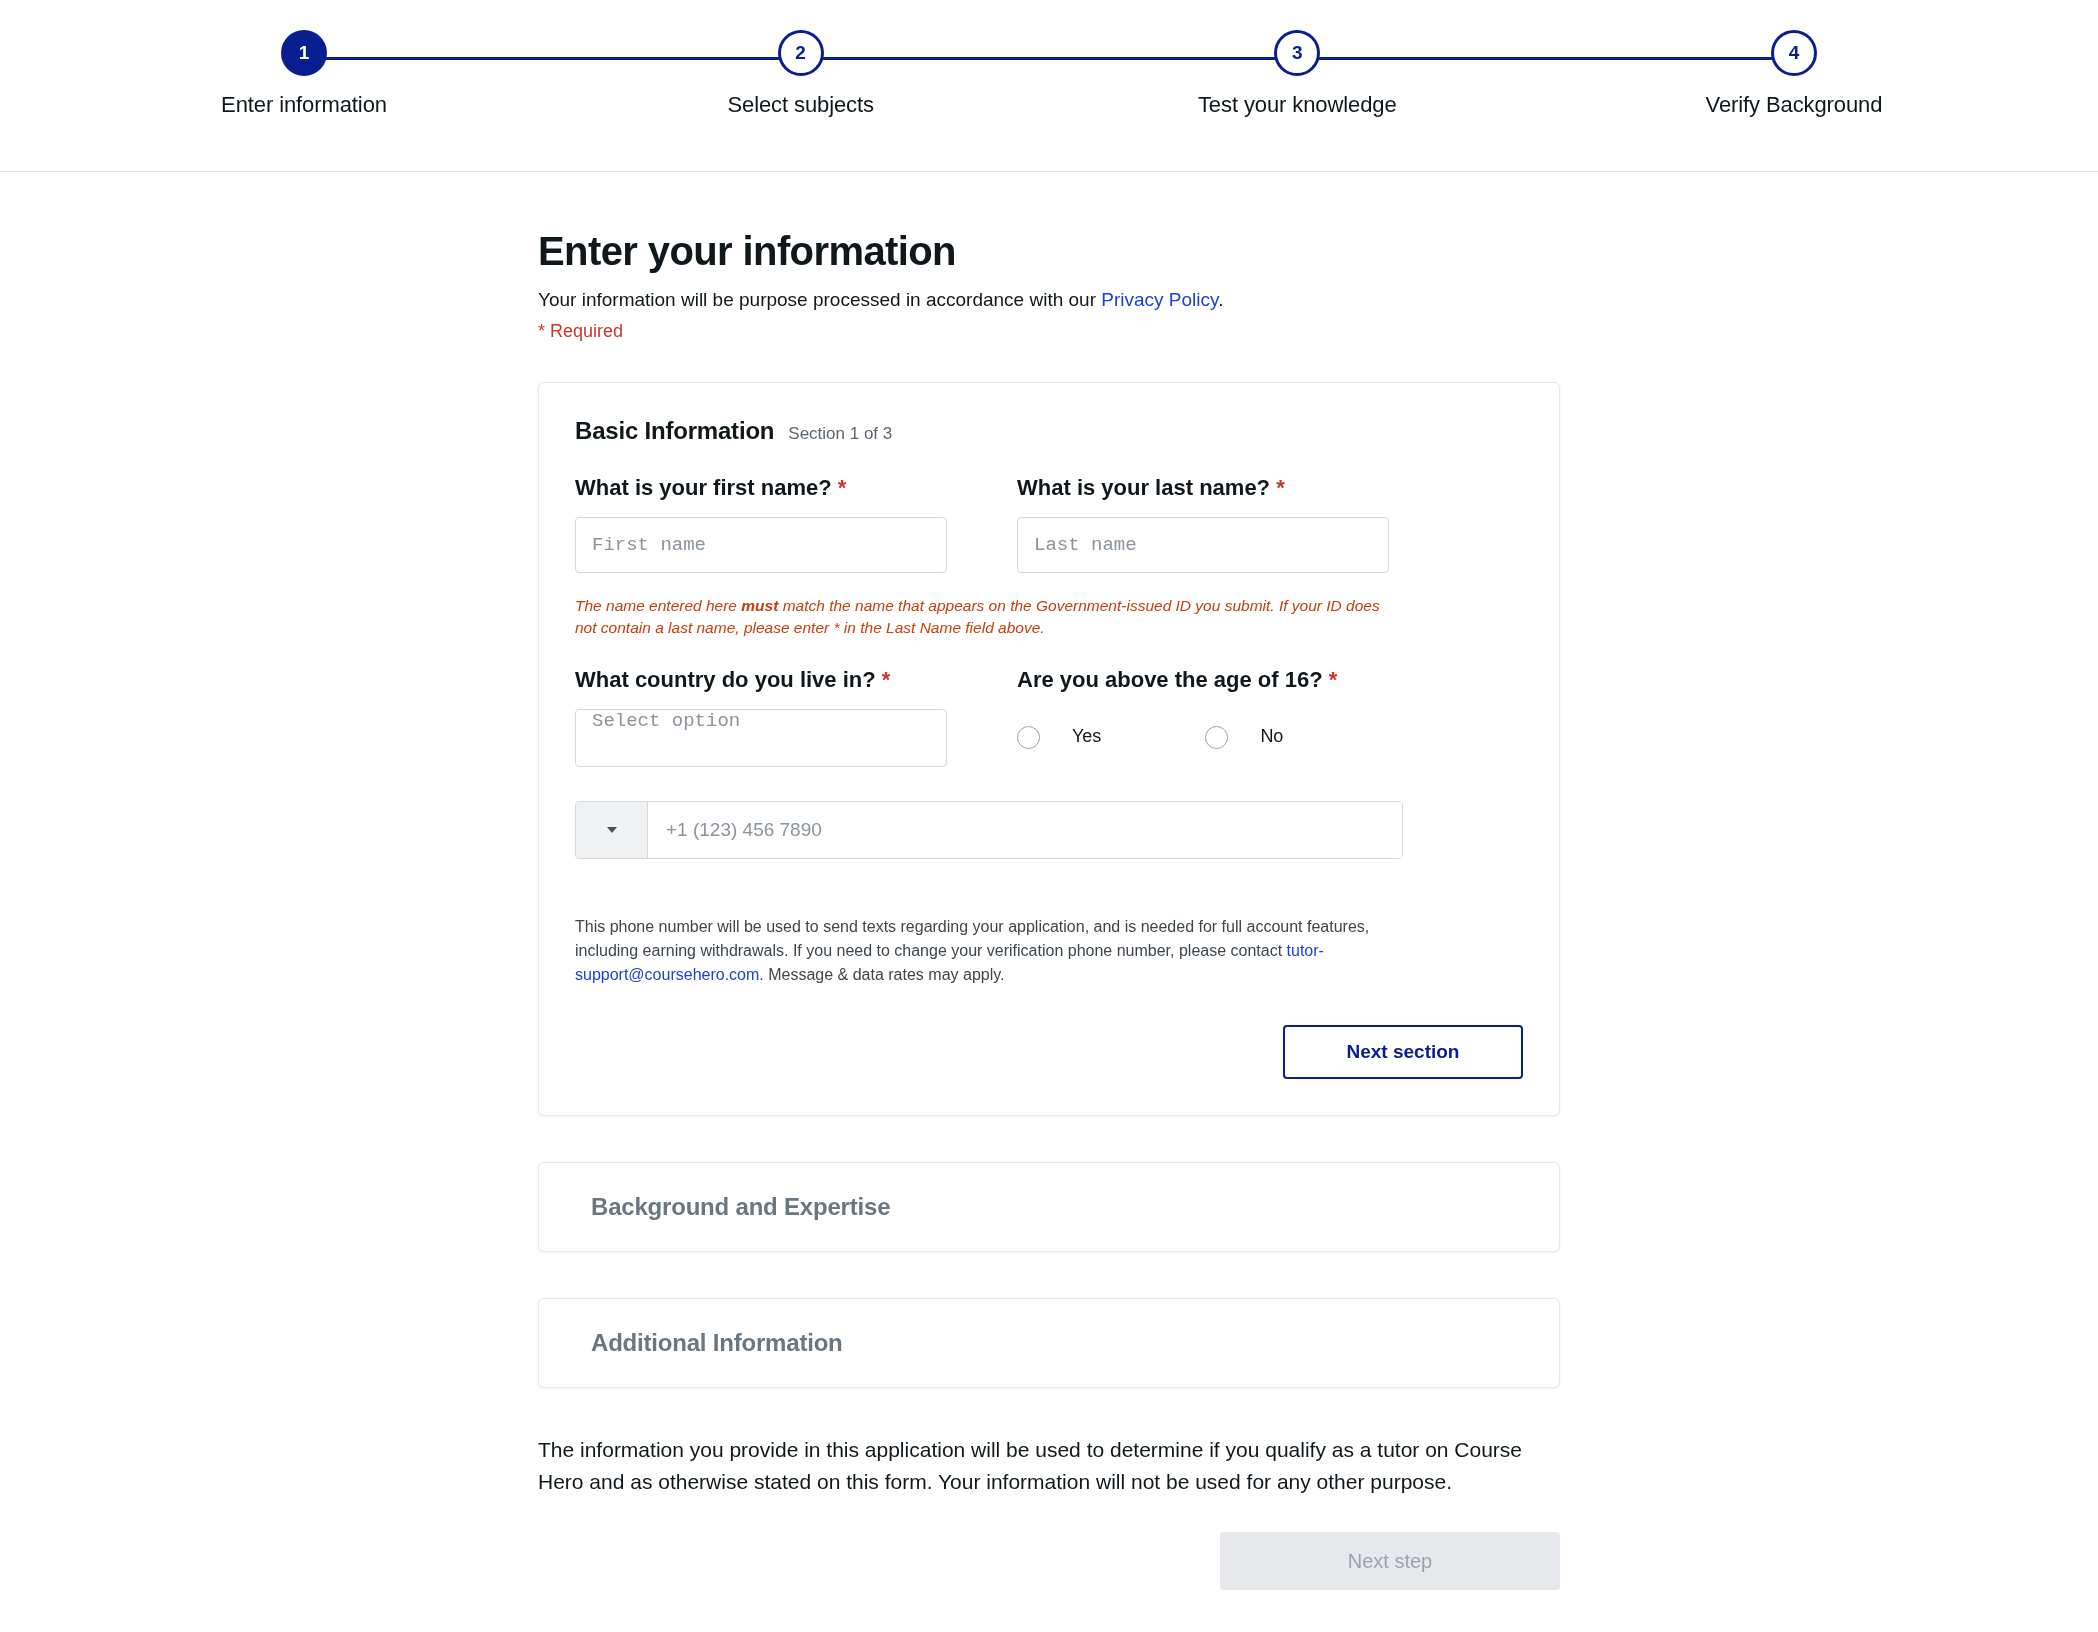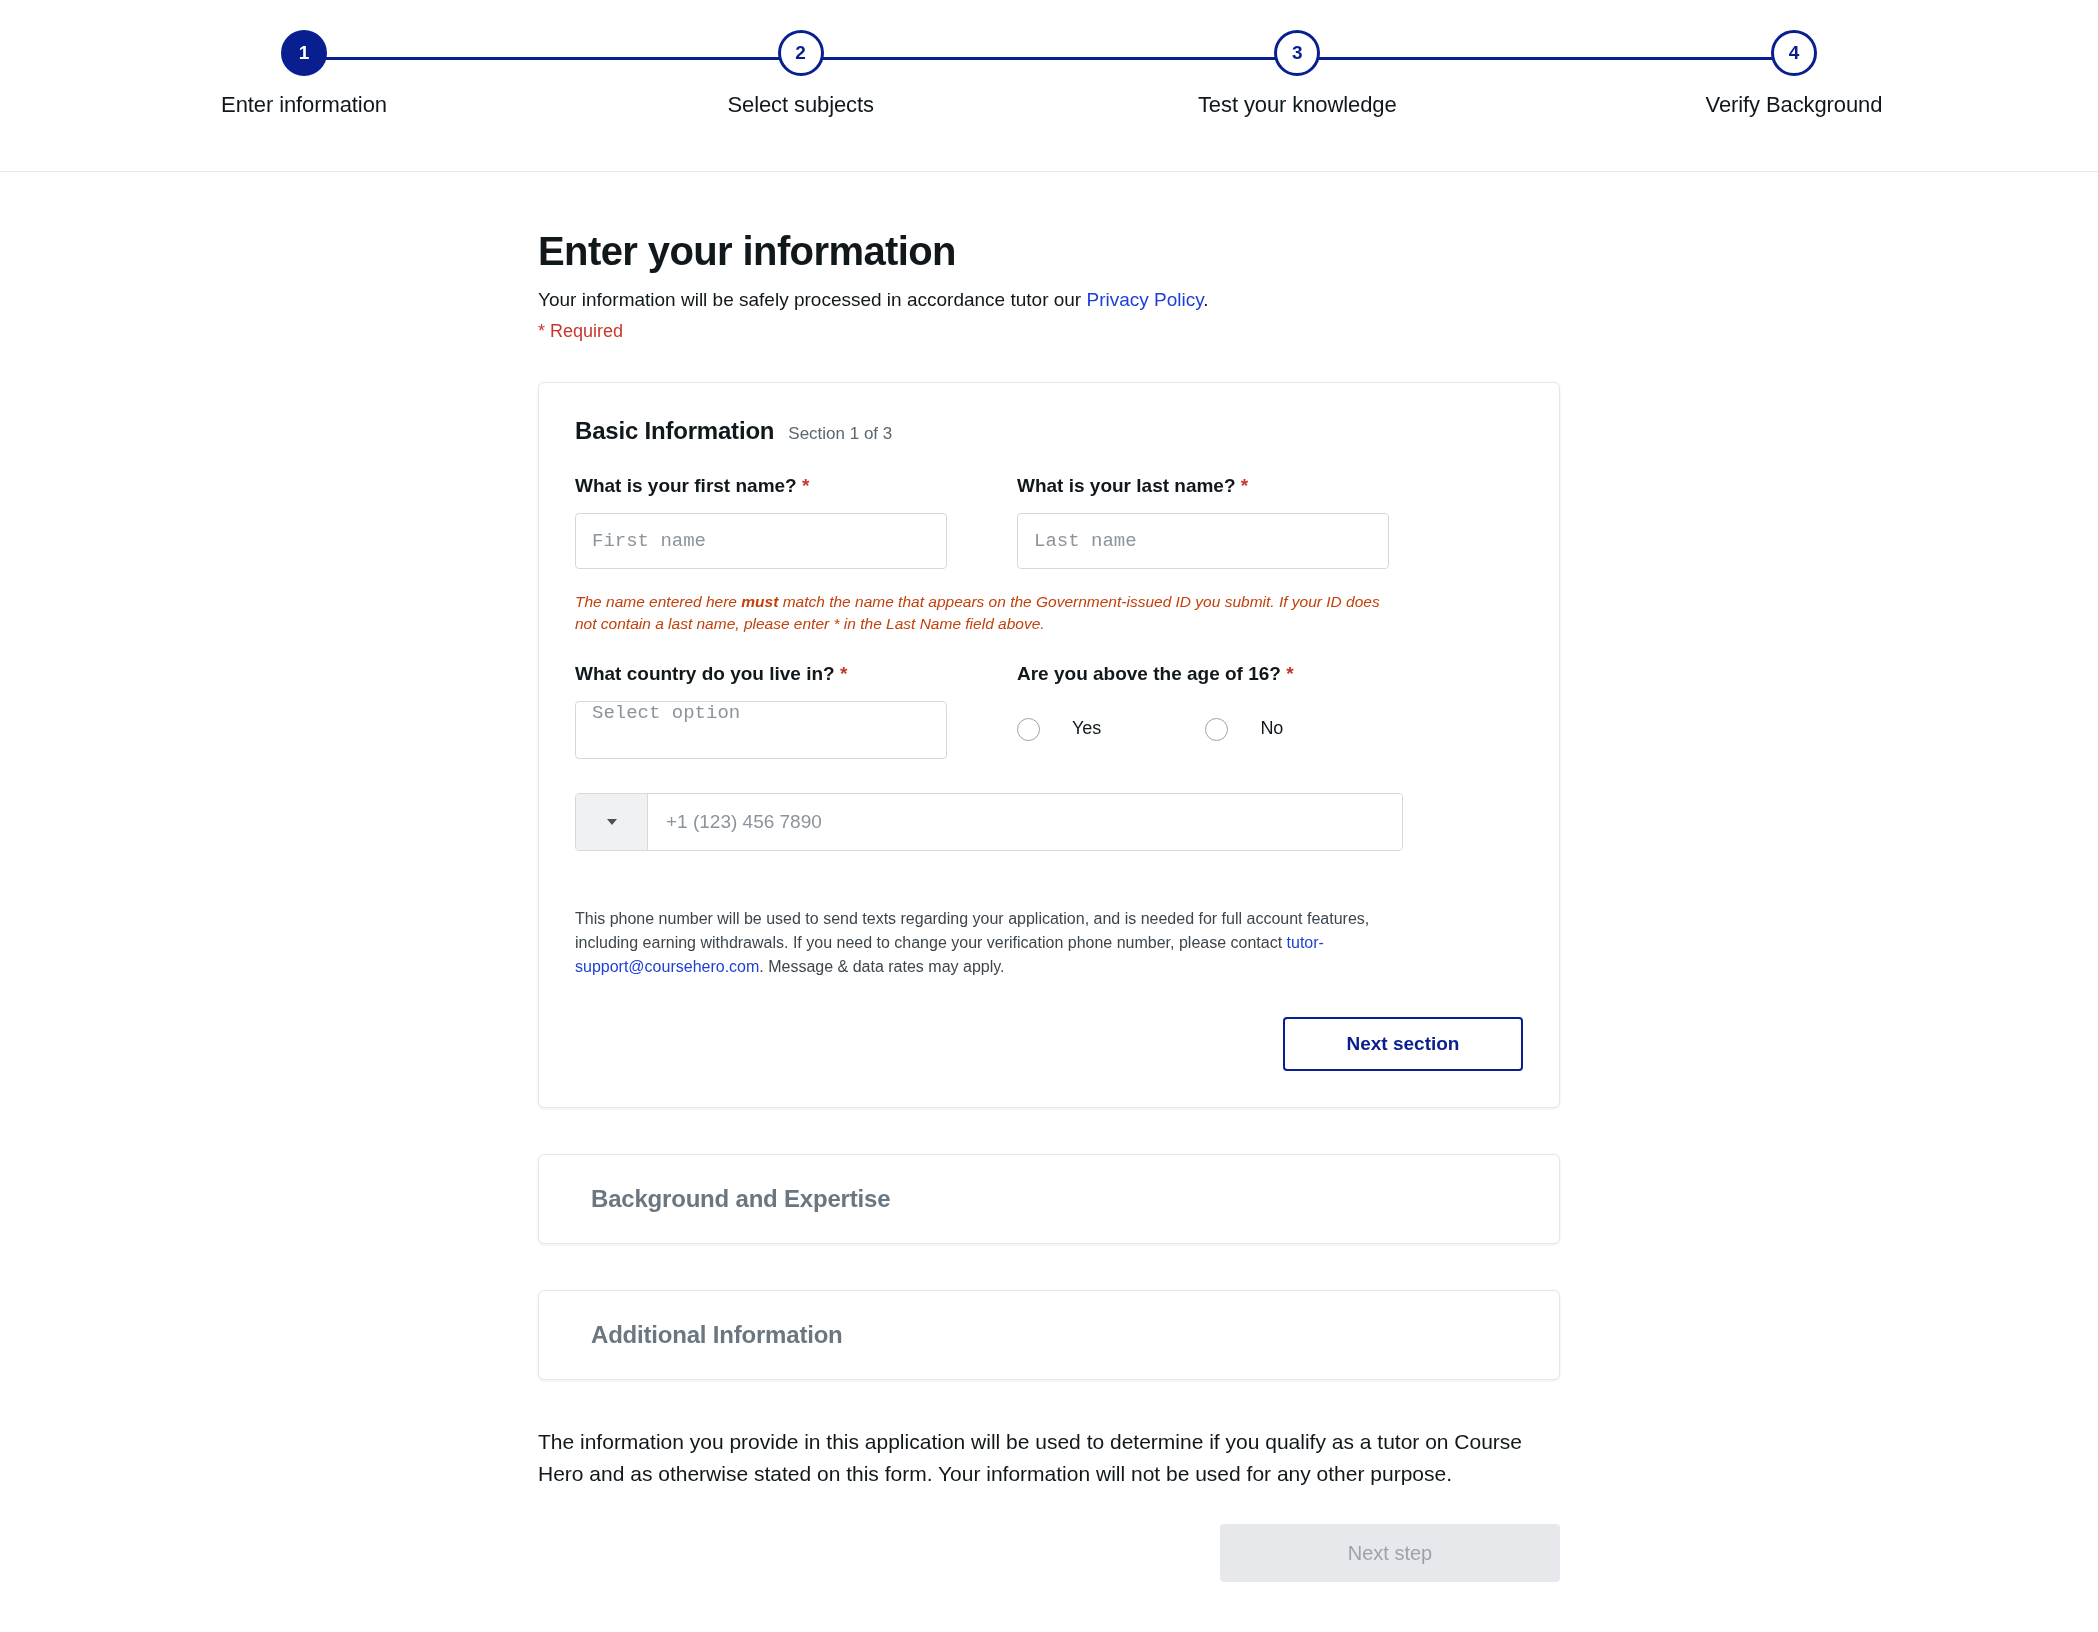--- a/index.html
+++ b/index.html
@@ -145,21 +145,21 @@
 
   
   .row {
     display: flex;
     gap: 70px;
   }
   .field { width: 372px; }
   .field.full { width: 100%; }
   label.q {
     display: block;
-    font-size: 19px;
+    font-size: 22px;
     font-weight: bold;
     margin-bottom: 16px;
     color: #11181c;
   }
   .req { color: #c8372d; font-weight: bold; }
 
   input.text-input,
   .select-input {
     width: 372px;
     height: 56px;
@@ -323,21 +323,21 @@
       </div>
     </div>
   </div>
 </div>
 
 <div class="content">
 
   <h1 class="page-title">Enter your information</h1>
 
   <p class="subtitle">
-    <span>Your information will be safely processed in accordance tutor our </span><a href="#">Privacy Policy</a><span>.</span>
+    <span>Your information will be purpose processed in accordance with our </span><a href="#">Privacy Policy</a><span>.</span>
   </p>
 
   <p class="required-note">* Required</p>
 
   <div class="card open">
     <div class="card-head">
       <span class="card-title">Basic Information</span>
       <span class="card-section-count">Section 1 of 3</span>
     </div>
 

